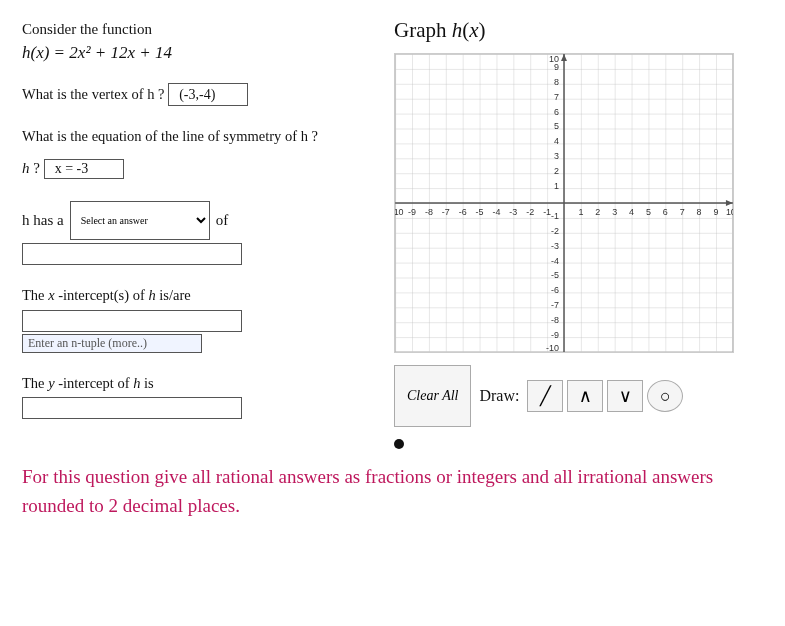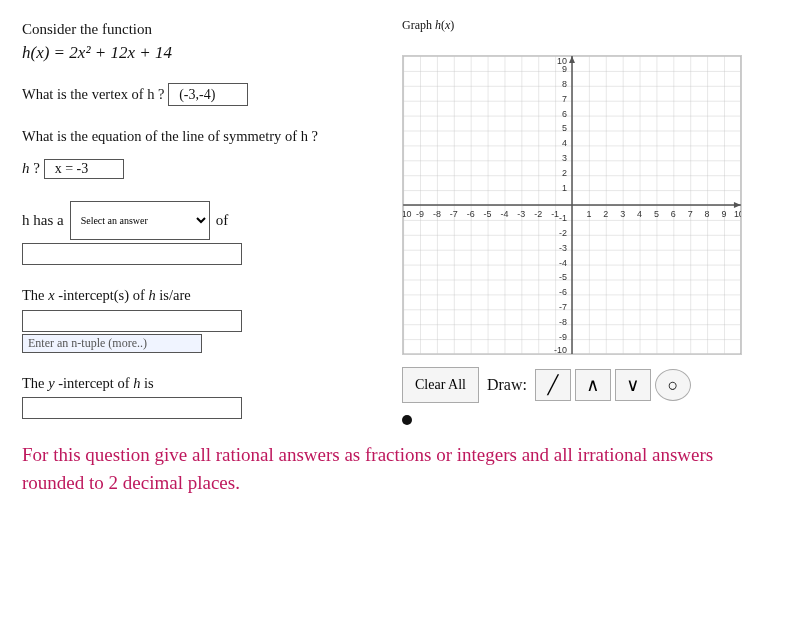--- a/index.html
+++ b/index.html
@@ -8,21 +8,21 @@
       font-family: 'Times New Roman', Times, serif;
       font-size: 15px;
       color: #111;
       width: 785px;
       min-height: 626px;
       padding: 18px 22px 18px 22px;
     }
     .main-container {
       display: flex;
       flex-direction: row;
-      gap: 10px;
+      gap: 2px;
       width: 100%;
     }
     .left-panel {
       flex: 0 0 370px;
       display: flex;
       flex-direction: column;
       gap: 12px;
     }
     .right-panel {
       flex: 1;
@@ -70,23 +70,23 @@
       font-size: 12px;
       color: #555;
       border: 1.5px solid #555;
       padding: 1px 5px;
       display: inline-block;
       margin-top: 2px;
       width: 180px;
       background: #f0f4ff;
     }
     .graph-title {
-      font-size: 12px;
+      font-size: 21px;
       font-weight: normal;
-      margin-bottom: 16px;
+      margin-bottom: 4px;
     }
     .graph-wrapper {
       position: relative;
       width: 340px;
       height: 300px;
       background: #fff;
       border: 1px solid #ccc;
     }
     .graph-svg {
       width: 100%;
@@ -94,24 +94,25 @@
     }
     .draw-toolbar {
       display: flex;
       align-items: center;
       gap: 4px;
       margin-top: 6px;
     }
     .clear-all-btn {
       border: 1.5px solid #aaa;
       background: #f5f5f5;
-      padding: 9px 12px;
+      padding: 22px 12px;
       font-size: 14px;
       cursor: pointer;
       font-family: 'Times New Roman', Times, serif;
+      font-style: italic;
     }
     .draw-label {
       font-size: 16px;
       margin-left: 4px;
       margin-right: 4px;
     }
     .draw-tool-btn {
       border: 1.5px solid #aaa;
       background: #f5f5f5;
       width: 36px;

